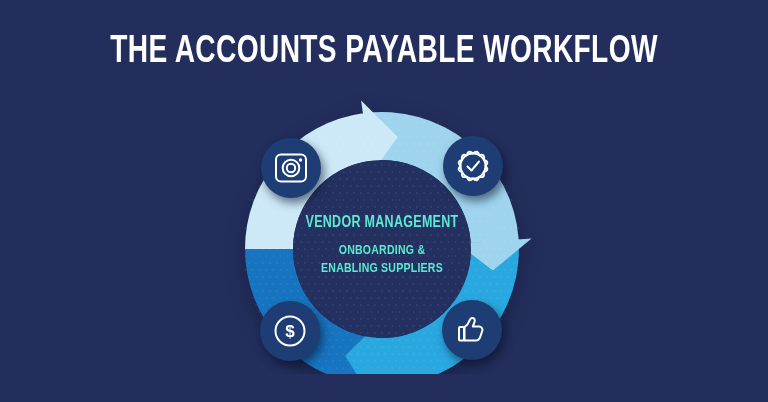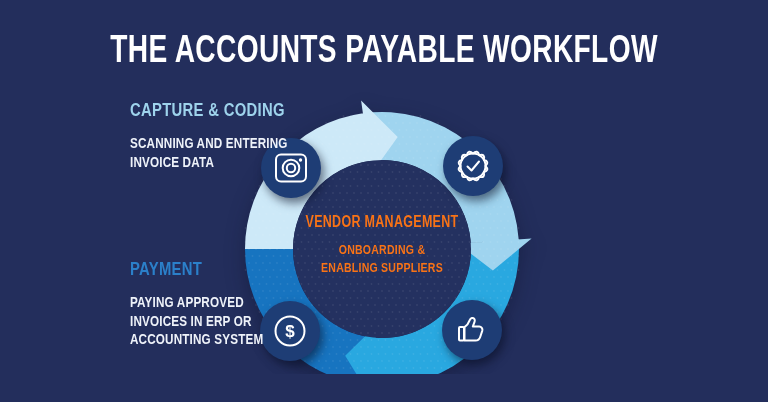--- a/index.html
+++ b/index.html
@@ -24,21 +24,21 @@
   .stage.right .inner{transform-origin:right top;text-align:right}
   .stage h2{font-size:19px;font-weight:800;letter-spacing:.4px;white-space:nowrap}
   .stage p{margin-top:13px;font-size:15px;line-height:18.5px;font-weight:700;color:#eef2f9;
            letter-spacing:.2px;white-space:nowrap}
 
   .stage-capture{left:130px;top:99px}
   .stage-verification{right:131px;top:99px}
   .stage-payment{left:130px;top:258px}
   .stage-approval{right:131px;top:258px}
 
-  .center-text{position:absolute;left:262px;top:213px;width:240px;text-align:center;color:#f97316;z-index:3}
+  .center-text{position:absolute;left:262px;top:213px;width:240px;text-align:center;color:#5eead4;z-index:3}
   .center-text .inner{transform:scaleX(.78);transform-origin:center top}
   .center-title{font-size:16px;font-weight:800;letter-spacing:.4px;white-space:nowrap}
   .center-sub{margin-top:10px;font-size:13.5px;line-height:18px;font-weight:700;letter-spacing:.3px;white-space:nowrap}
 </style>
 </head>
 <body>
 
 <div class="canvas">
 
   <h1 class="title">THE ACCOUNTS PAYABLE WORKFLOW</h1>
@@ -1324,41 +1324,22 @@
 
     <g class="icon-node" transform="translate(290,331)">
       <circle class="node-bg" r="30" fill="#1e3d75"></circle>
       <g>
         <circle r="14.5" fill="none" stroke="#ffffff" stroke-width="2"></circle>
         <text class="glyph" y="6" text-anchor="middle">$</text>
       </g>
     </g>
   </svg>
 
-  <div class="stage left stage-capture">
-    <div class="inner">
-      <h2 style="color: rgb(158, 211, 236);">CAPTURE &amp; CODING</h2>
-      <p>
-        <span>SCANNING AND ENTERING</span><br>
-        <span>INVOICE DATA</span>
-      </p>
-    </div>
-  </div>
-
-
-  <div class="stage left stage-payment">
-    <div class="inner">
-      <h2 style="color: rgb(43, 128, 202);">PAYMENT</h2>
-      <p>
-        <span>PAYING APPROVED</span><br>
-        <span>INVOICES IN ERP OR</span><br>
-        <span>ACCOUNTING SYSTEM</span>
-      </p>
-    </div>
-  </div>
+
+
 
 
   <div class="center-text">
     <div class="inner">
       <div class="center-title">VENDOR MANAGEMENT</div>
       <div class="center-sub">
         <span>ONBOARDING &amp;</span><br>
         <span>ENABLING SUPPLIERS</span>
       </div>
     </div>

